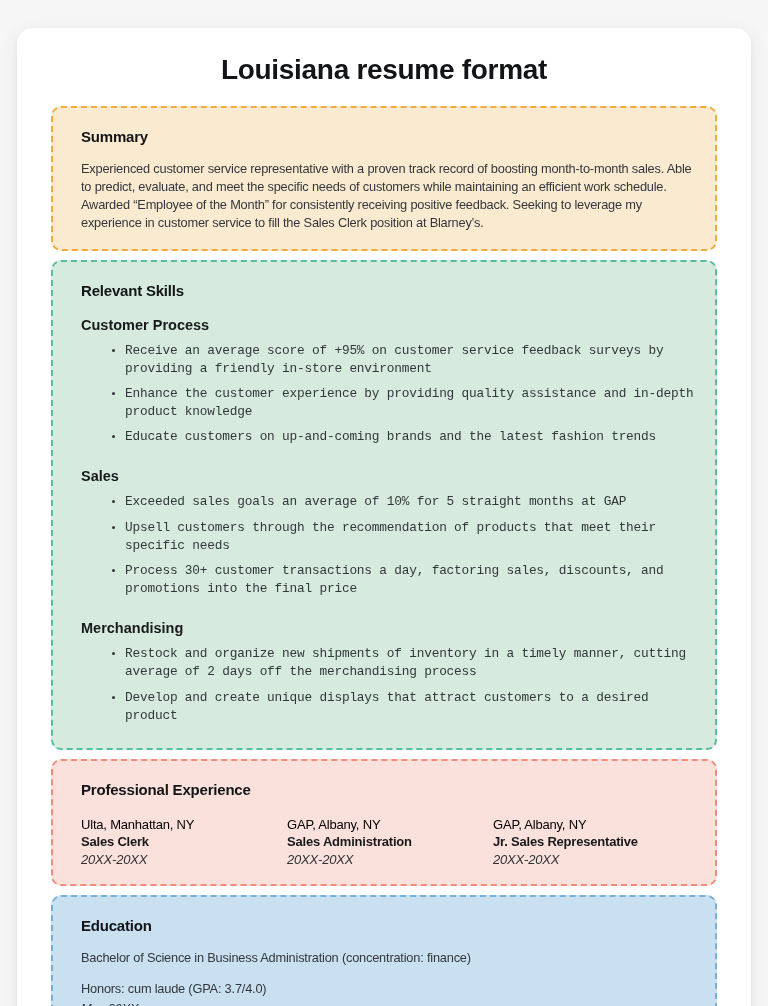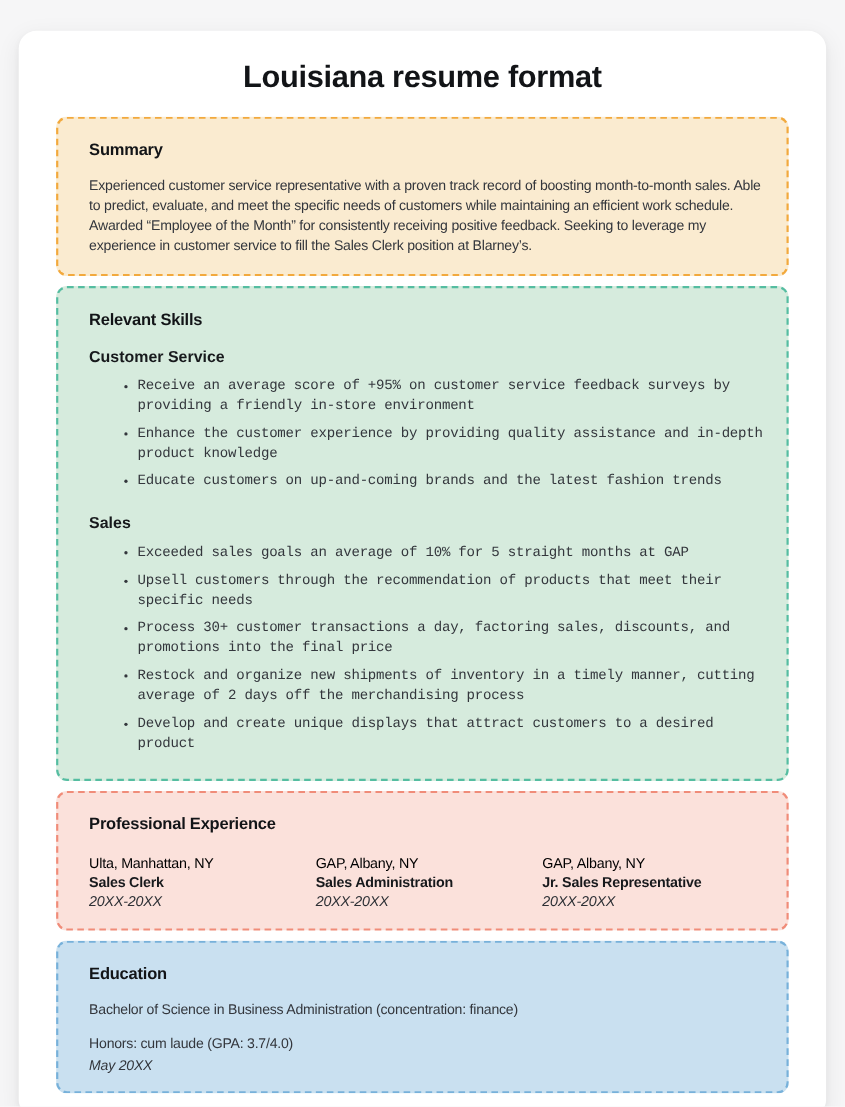--- a/index.html
+++ b/index.html
@@ -96,38 +96,39 @@
 
   <section class="box summary">
     <h2 class="section-heading">Summary</h2>
     <p class="body-text">Experienced customer service representative with a proven track record of boosting month-to-month sales. Able to predict, evaluate, and meet the specific needs of customers while maintaining an efficient work schedule. Awarded “Employee of the Month” for consistently receiving positive feedback. Seeking to leverage my experience in customer service to fill the Sales Clerk position at Blarney’s.</p>
   </section>
 
   <section class="box skills">
     <h2 class="section-heading">Relevant Skills</h2>
 
     <div class="skill-group">
-      <h3>Customer Service</h3>
+      <h3>Customer Process</h3>
       <ul>
         <li>Receive an average score of +95% on customer service feedback surveys by providing a friendly in-store environment</li>
         <li>Enhance the customer experience by providing quality assistance and in-depth product knowledge</li>
         <li>Educate customers on up-and-coming brands and the latest fashion trends</li>
       </ul>
     </div>
 
     <div class="skill-group">
       <h3>Sales</h3>
       <ul>
         <li>Exceeded sales goals an average of 10% for 5 straight months at GAP</li>
         <li>Upsell customers through the recommendation of products that meet their specific needs</li>
         <li>Process 30+ customer transactions a day, factoring sales, discounts, and promotions into the final price</li>
       </ul>
     </div>
 
     <div class="skill-group">
+      <h3>Merchandising</h3>
       <ul>
         <li>Restock and organize new shipments of inventory in a timely manner, cutting average of 2 days off the merchandising process</li>
         <li>Develop and create unique displays that attract customers to a desired product</li>
       </ul>
     </div>
   </section>
 
   <section class="box experience">
     <h2 class="section-heading">Professional Experience</h2>
     <div class="jobs">

